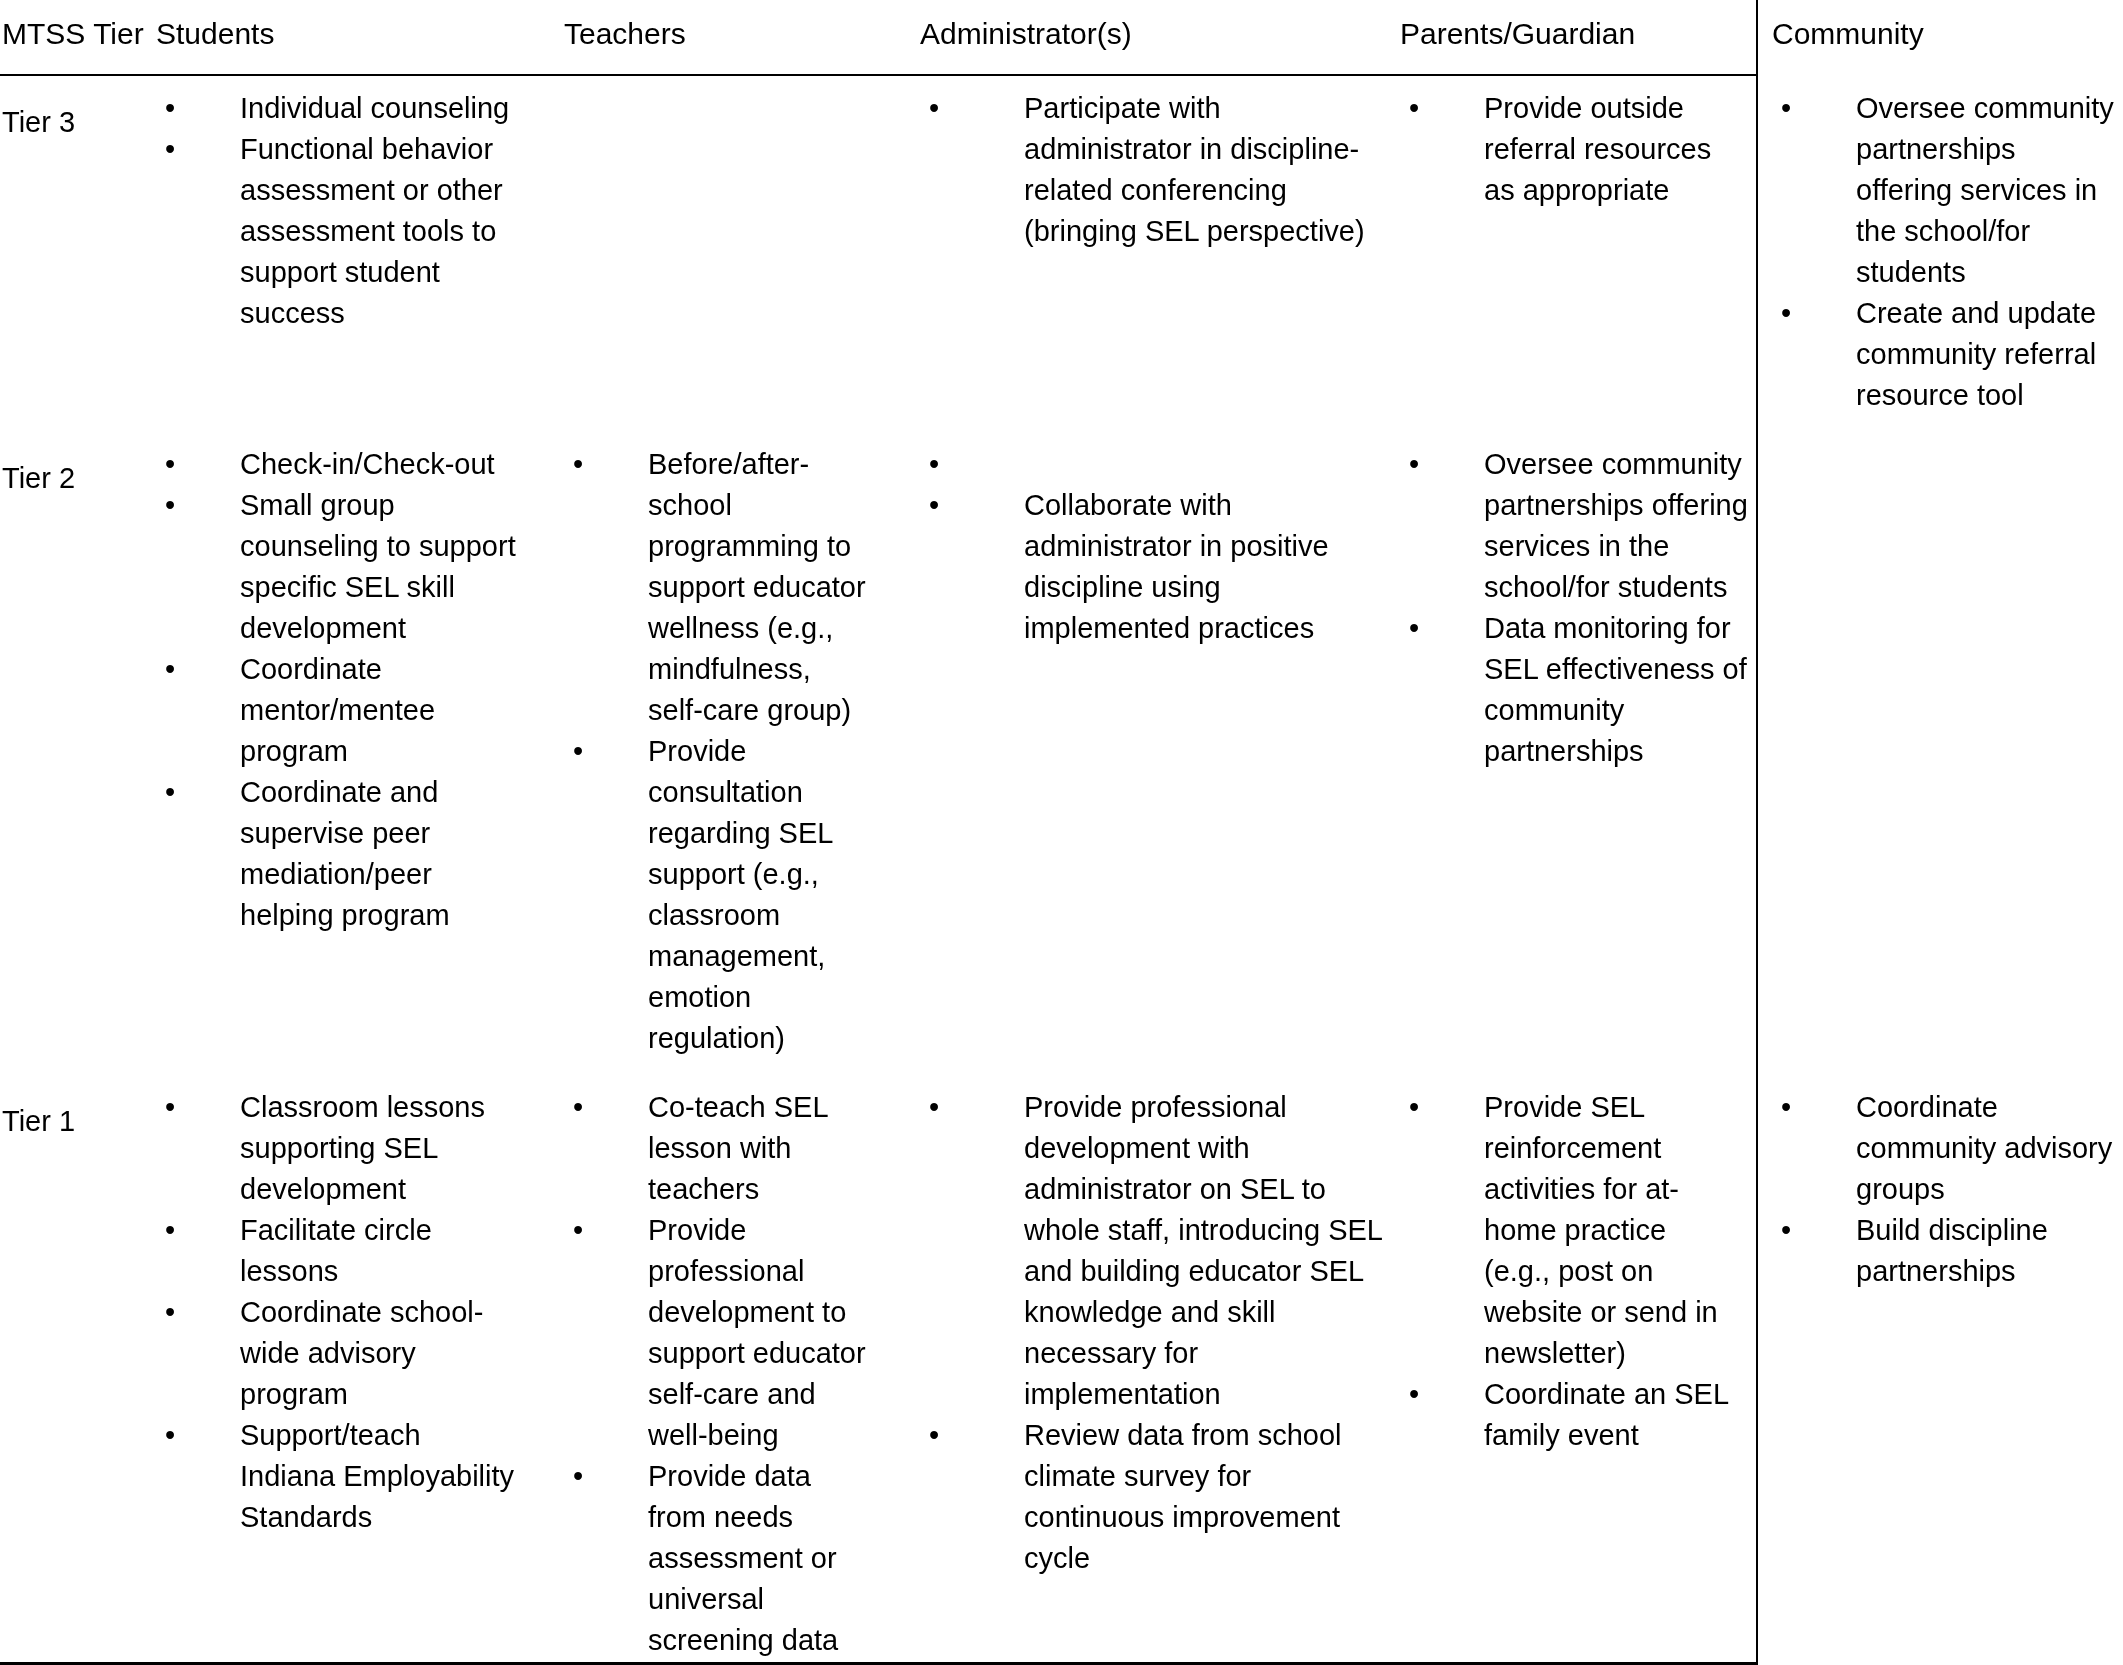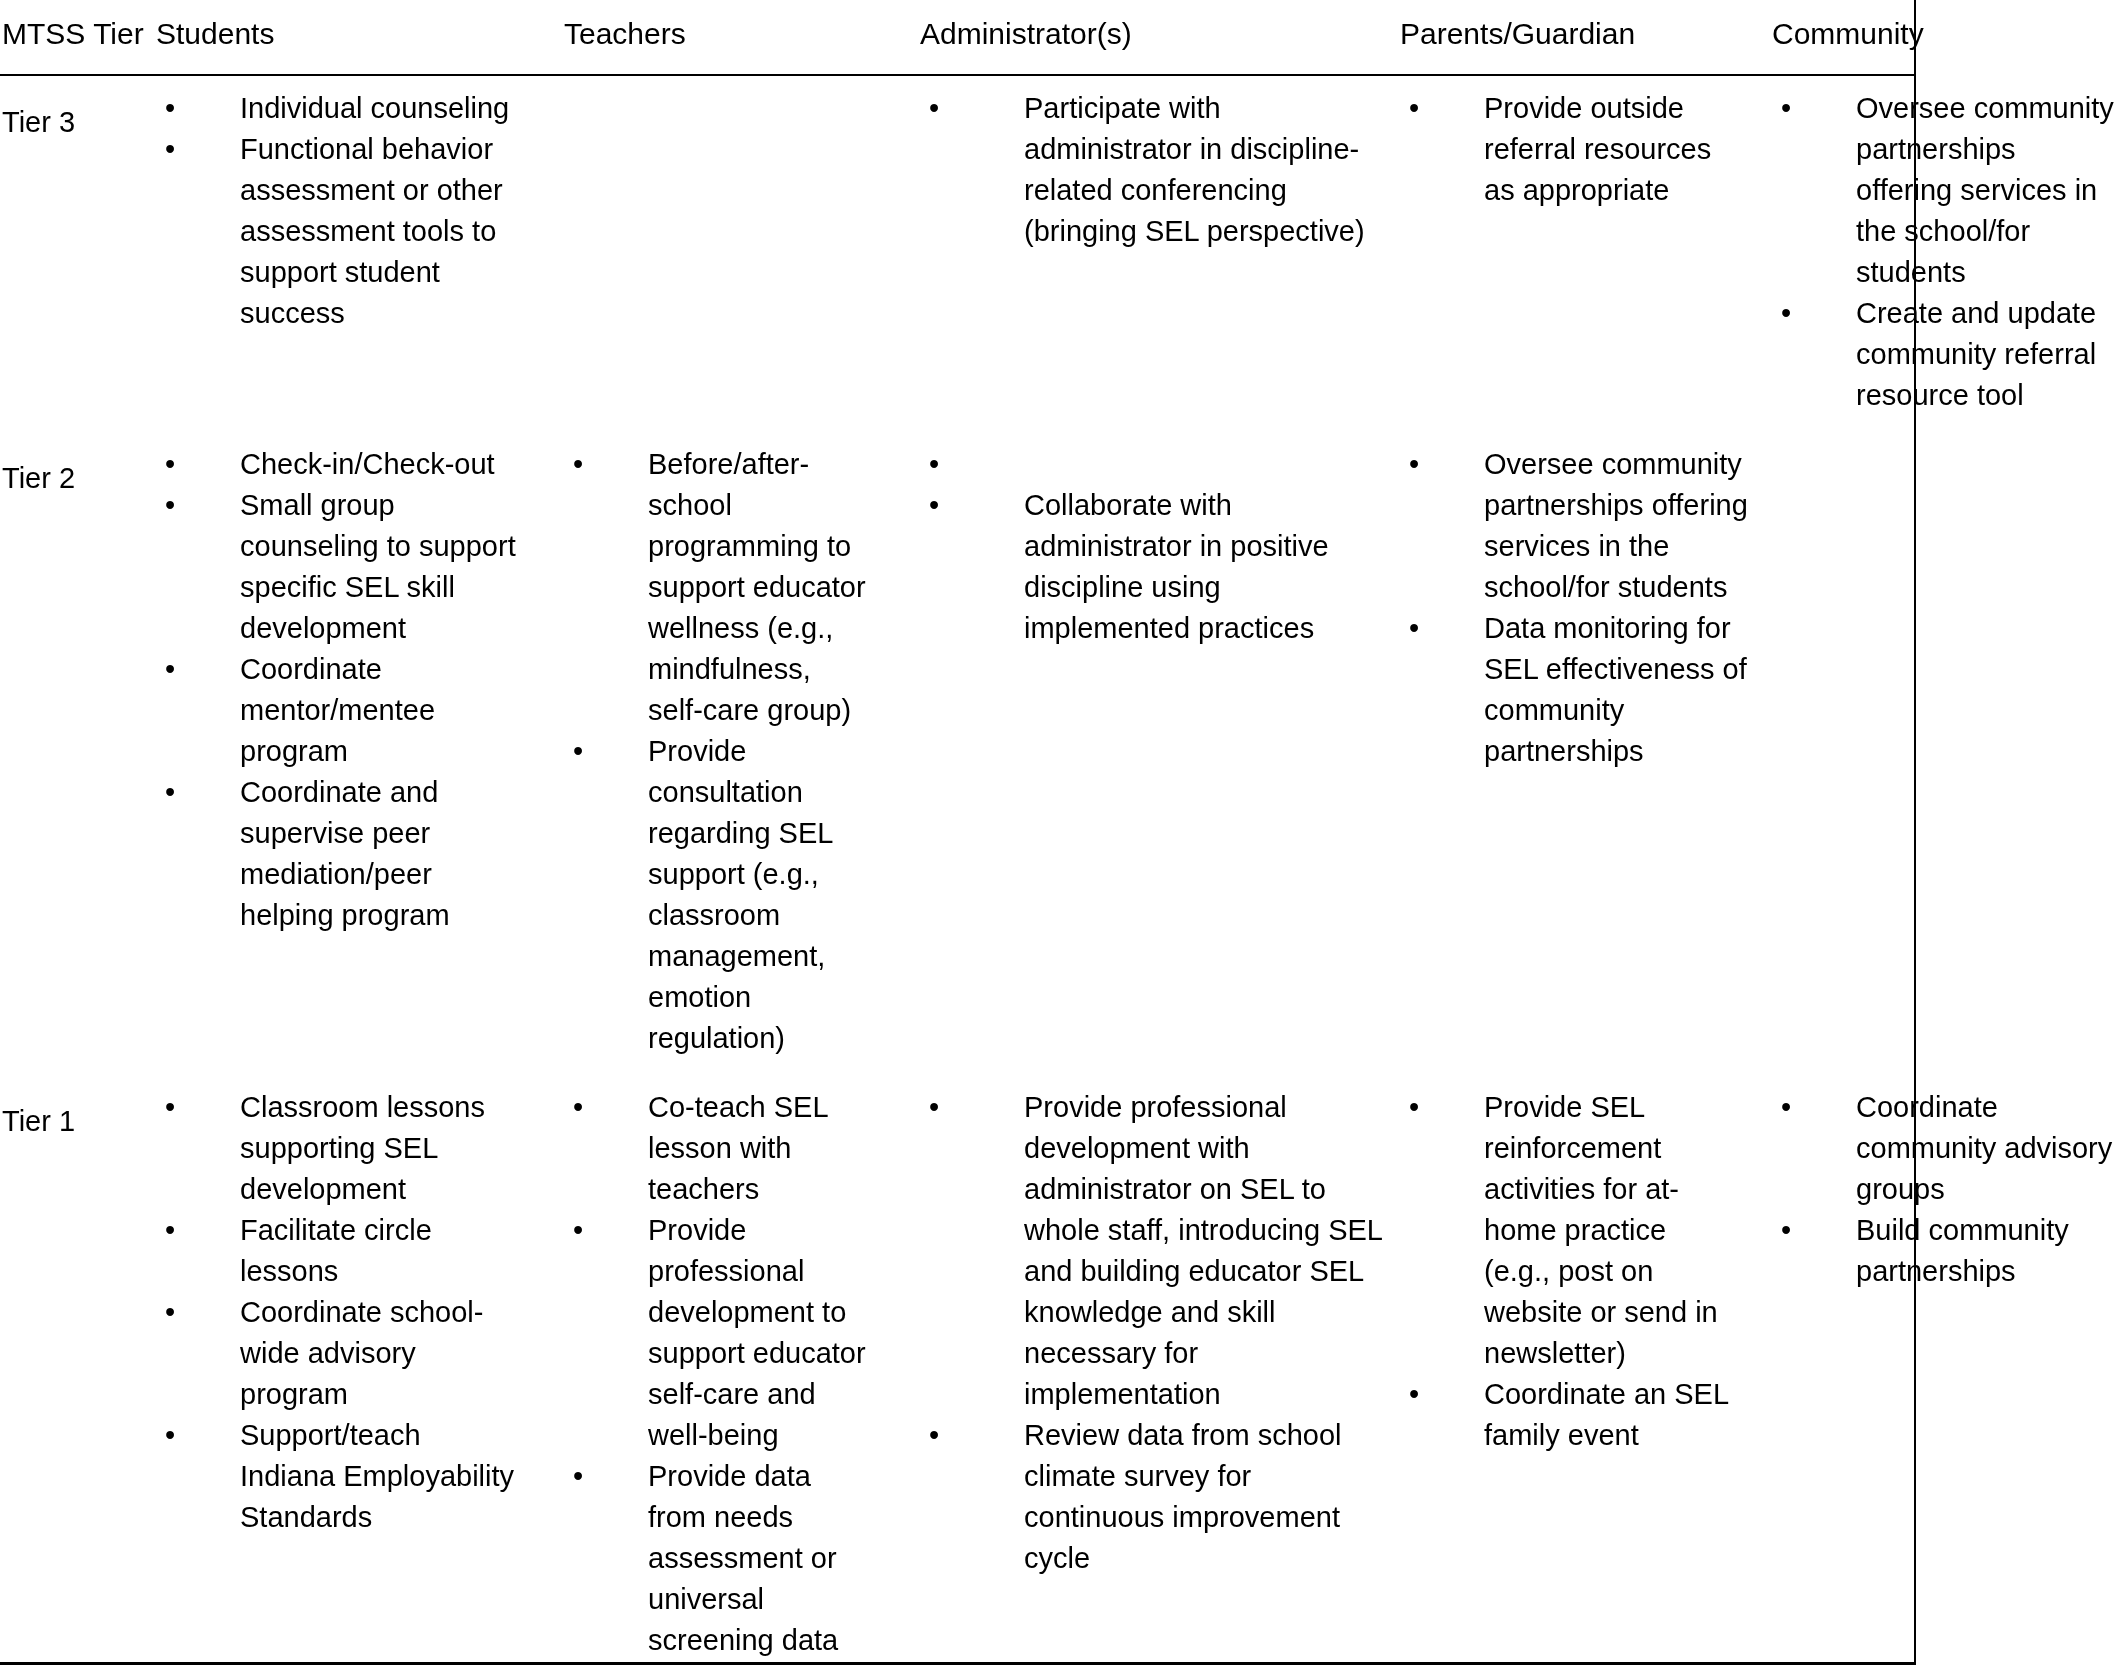--- a/index.html
+++ b/index.html
@@ -4,21 +4,21 @@
 <style>
   * { box-sizing: border-box; margin: 0; padding: 0; }
   html, body {
     background: #ffffff;
     font-family: "Liberation Sans", sans-serif;
     color: #000000;
   }
   body { width: 2123px; height: 1665px; overflow: hidden; }
 
   .page {
-    width: 1916px;
+    width: 1758px;
     height: 1665px;
     display: flex;
     flex-direction: column;
     background: #ffffff;
     border-right: 2px solid #000000;
     border-bottom: 3px solid #000000;
   }
 
   .grid {
     display: grid;
@@ -249,21 +249,21 @@
           </ul>
         </div>
         <div class="cell col-5">
           <ul class="cell-list">
             <li class="list-item">
               <span class="bullet"></span>
               <span class="item-text">Coordinate community advisory groups</span>
             </li>
             <li class="list-item">
               <span class="bullet"></span>
-              <span class="item-text">Build community partnerships</span>
+              <span class="item-text">Build discipline partnerships</span>
             </li>
           </ul>
         </div>
       </div>
     </div>
 
   <div class="bottom-spacer"></div>
 
 </div>
 

